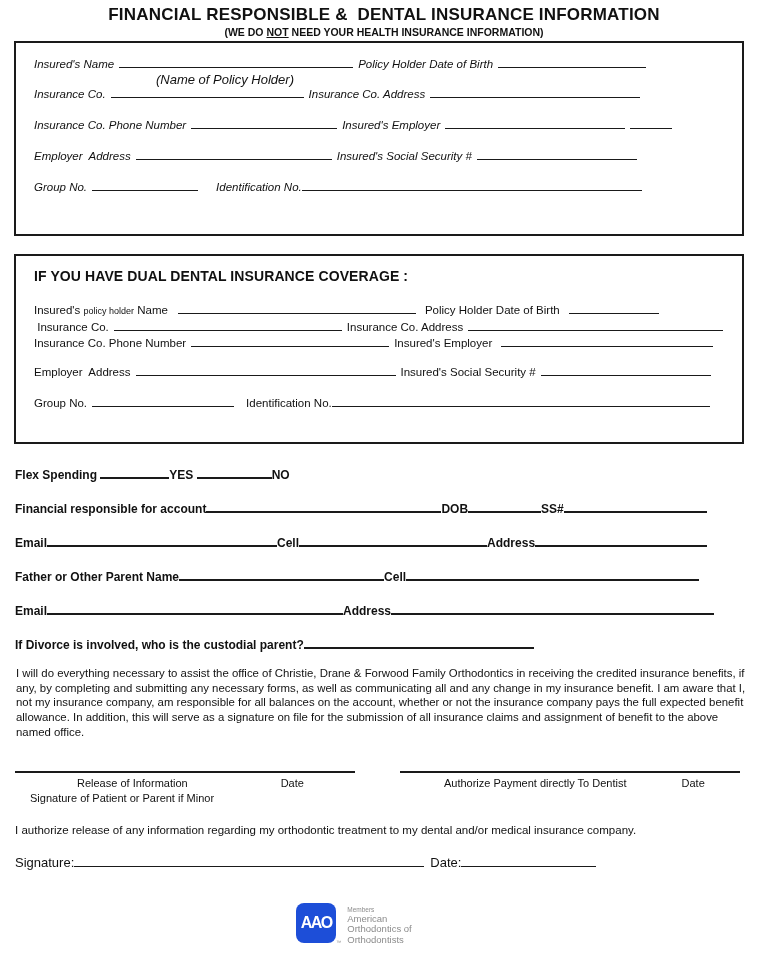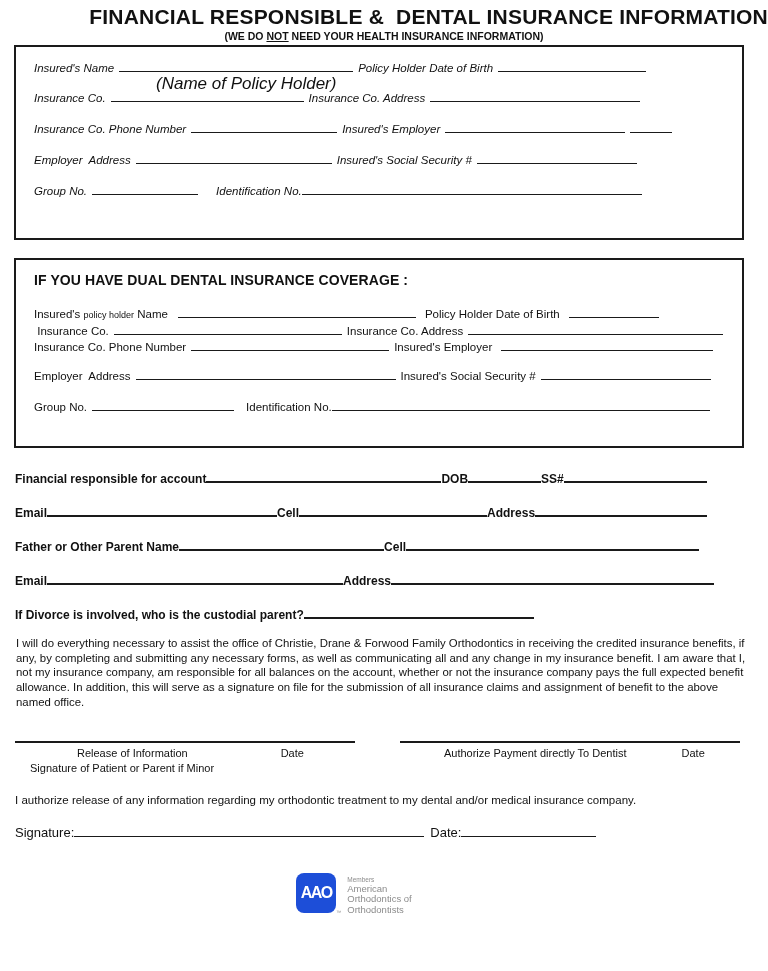--- a/index.html
+++ b/index.html
@@ -4,35 +4,35 @@
 <style>
   * { margin:0; padding:0; box-sizing:border-box; }
   html,body { background:#ffffff; }
   body {
     width:768px; height:971px; overflow:hidden;
     font-family:"Liberation Sans", sans-serif;
     color:#111; position:relative;
   }
   [data-bind] { white-space:pre-wrap; }
 
-  .title { text-align:right; margin-top:5px; font-size:21px; font-weight:bold; letter-spacing:.2px; }
+  .title { text-align:center; margin-top:5px; font-size:17px; font-weight:bold; letter-spacing:.2px; }
   .subtitle { text-align:center; font-size:10.5px; font-weight:bold; margin-top:1px; }
   .subtitle .u { text-decoration:underline; }
 
   .box {
     border:2px solid #1a1a1a; margin-left:14px; width:730px;
     padding:14px 8px 18px 18px; font-size:11.5px;
   }
   .box1 { margin-top:3px; height:195px;font-style:italic; }
   .box2 { margin-top:18px; height:190px; padding-top:12px; }
 
   .row { line-height:15px; }
   .fl { display:inline-block; height:11px; border-bottom:1px solid #1a1a1a; vertical-align:baseline; }
   .box .fl { margin:0 5px; }
-  .note { margin-left:122px; font-size:17px; line-height:15px; }
+  .note { margin-left:122px; font-size:13px; line-height:15px; }
   .mt17 { margin-top:16px; }
   .mt14 { margin-top:14px; }
   .b2head { font-size:14px; font-weight:bold; margin-bottom:18px; letter-spacing:.1px; }
   .small-inline { font-size:9px; }
   .tight { line-height:16px; }
 
   .bold-section { margin:24px 15px 0 15px; }
   .brow { font-weight:bold; font-size:12px; line-height:14px; margin-bottom:20px; }
   .brow .fl { border-bottom-width:2px; margin:0; height:10px; }
 
@@ -105,20 +105,23 @@
   <div class="row mt14">
     <span data-bind="dual_insurance_box.employer_address">Employer  Address</span><span class="fl" style="width:260px"></span><span data-bind="dual_insurance_box.social_security">Insured's Social Security #</span><span class="fl" style="width:170px"></span>
   </div>
   <div class="row mt17">
     <span data-bind="dual_insurance_box.group_no">Group No.</span><span class="fl" style="width:142px; margin-right:12px"></span><span data-bind="dual_insurance_box.identification_no">Identification No.</span><span class="fl" style="width:378px; margin-left:0"></span>
   </div>
 </div>
 
 <div class="bold-section">
   <div class="brow">
+    <span data-bind="account_section.flex_spending">Flex Spending </span><span class="fl" style="width:69px"></span><span data-bind="account_section.yes">YES </span><span class="fl" style="width:75px"></span><span data-bind="account_section.no">NO</span>
+  </div>
+  <div class="brow">
     <span data-bind="account_section.financial_responsible">Financial responsible for account</span><span class="fl" style="width:235px"></span><span data-bind="account_section.dob">DOB</span><span class="fl" style="width:73px"></span><span data-bind="account_section.ss">SS#</span><span class="fl" style="width:143px"></span>
   </div>
   <div class="brow">
     <span data-bind="account_section.email">Email</span><span class="fl" style="width:230px"></span><span data-bind="account_section.cell">Cell</span><span class="fl" style="width:188px"></span><span data-bind="account_section.address">Address</span><span class="fl" style="width:172px"></span>
   </div>
   <div class="brow">
     <span data-bind="account_section.father_name">Father or Other Parent Name</span><span class="fl" style="width:205px"></span><span data-bind="account_section.cell2">Cell</span><span class="fl" style="width:293px"></span>
   </div>
   <div class="brow">
     <span data-bind="account_section.email2">Email</span><span class="fl" style="width:296px"></span><span data-bind="account_section.address2">Address</span><span class="fl" style="width:323px"></span>

